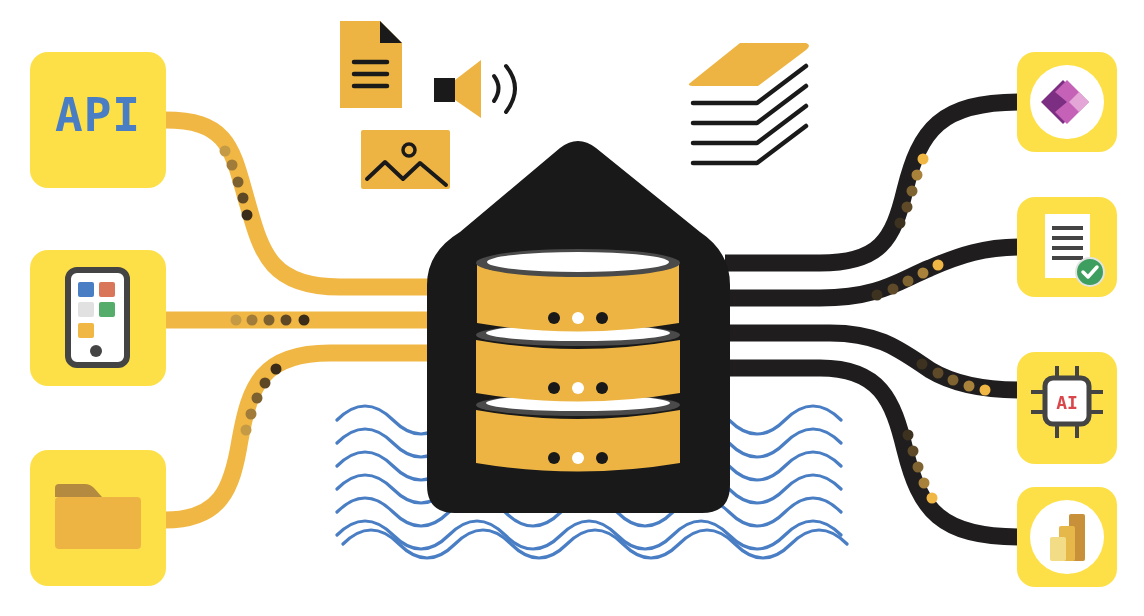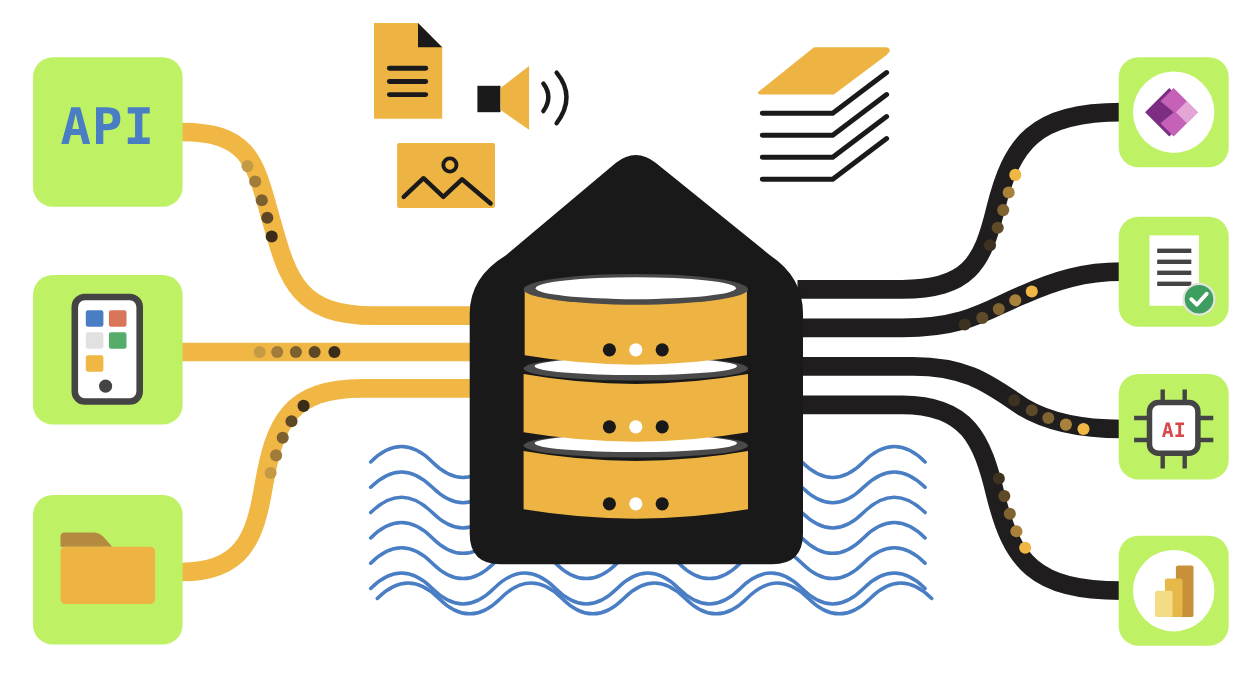--- a/index.html
+++ b/index.html
@@ -1,18 +1,18 @@
 <!DOCTYPE html>
 <html><head>
 <meta charset="utf-8">
 <style>
   html, body { margin: 0; padding: 0; background: #ffffff; }
   body { width: 1144px; height: 616px; overflow: hidden; position: relative; font-family: "DejaVu Sans", sans-serif; }
   #stage { position: absolute; left: 0; top: 0; width: 1144px; height: 616px; }
-  .node-box { position: absolute; background: #bef264; border-radius: 18px; }
+  .node-box { position: absolute; background: #fde047; border-radius: 18px; }
   .api-text { position: absolute; left: 0; right: 0; top: 36px; text-align: center; font-family: "DejaVu Sans Mono", monospace; font-weight: bold; font-size: 46px; letter-spacing: 1px; }
   .ai-text { font-family: "DejaVu Sans Mono", monospace; font-weight: bold; }
 </style>
 </head>
 <body>
 
 <div id="stage">
 
   <svg width="1144" height="616" viewBox="0 0 1144 616" style="position:absolute;left:0;top:0">
 
@@ -188,21 +188,21 @@
         <rect x="35" y="29" width="31" height="4"></rect>
         <rect x="35" y="39" width="31" height="4"></rect>
         <rect x="35" y="49" width="31" height="4"></rect>
         <rect x="35" y="59" width="31" height="4"></rect>
       </g>
       <circle cx="73" cy="75" r="14" fill="#3e9e5f" stroke="#e3e3e3" stroke-width="2"></circle>
       <polyline points="66,75 71,80 80,70" fill="none" stroke="#ffffff" stroke-width="3.5" stroke-linecap="round" stroke-linejoin="round"></polyline>
     </svg>
   </div>
 
-  <div class="node-box" style="left:1017px;top:340px;width:100px;height:96px">
+  <div class="node-box" style="left:1017px;top:352px;width:100px;height:112px">
     <svg width="100" height="100" viewBox="0 0 100 100">
       <g stroke="#444444" stroke-width="4">
         <line x1="40" y1="14" x2="40" y2="28"></line>
           <line x1="60" y1="14" x2="60" y2="28"></line>
         <line x1="40" y1="72" x2="40" y2="86"></line>
           <line x1="60" y1="72" x2="60" y2="86"></line>
         <line x1="14" y1="40" x2="28" y2="40"></line>
           <line x1="14" y1="60" x2="28" y2="60"></line>
         <line x1="72" y1="40" x2="86" y2="40"></line>
           <line x1="72" y1="60" x2="86" y2="60"></line>

